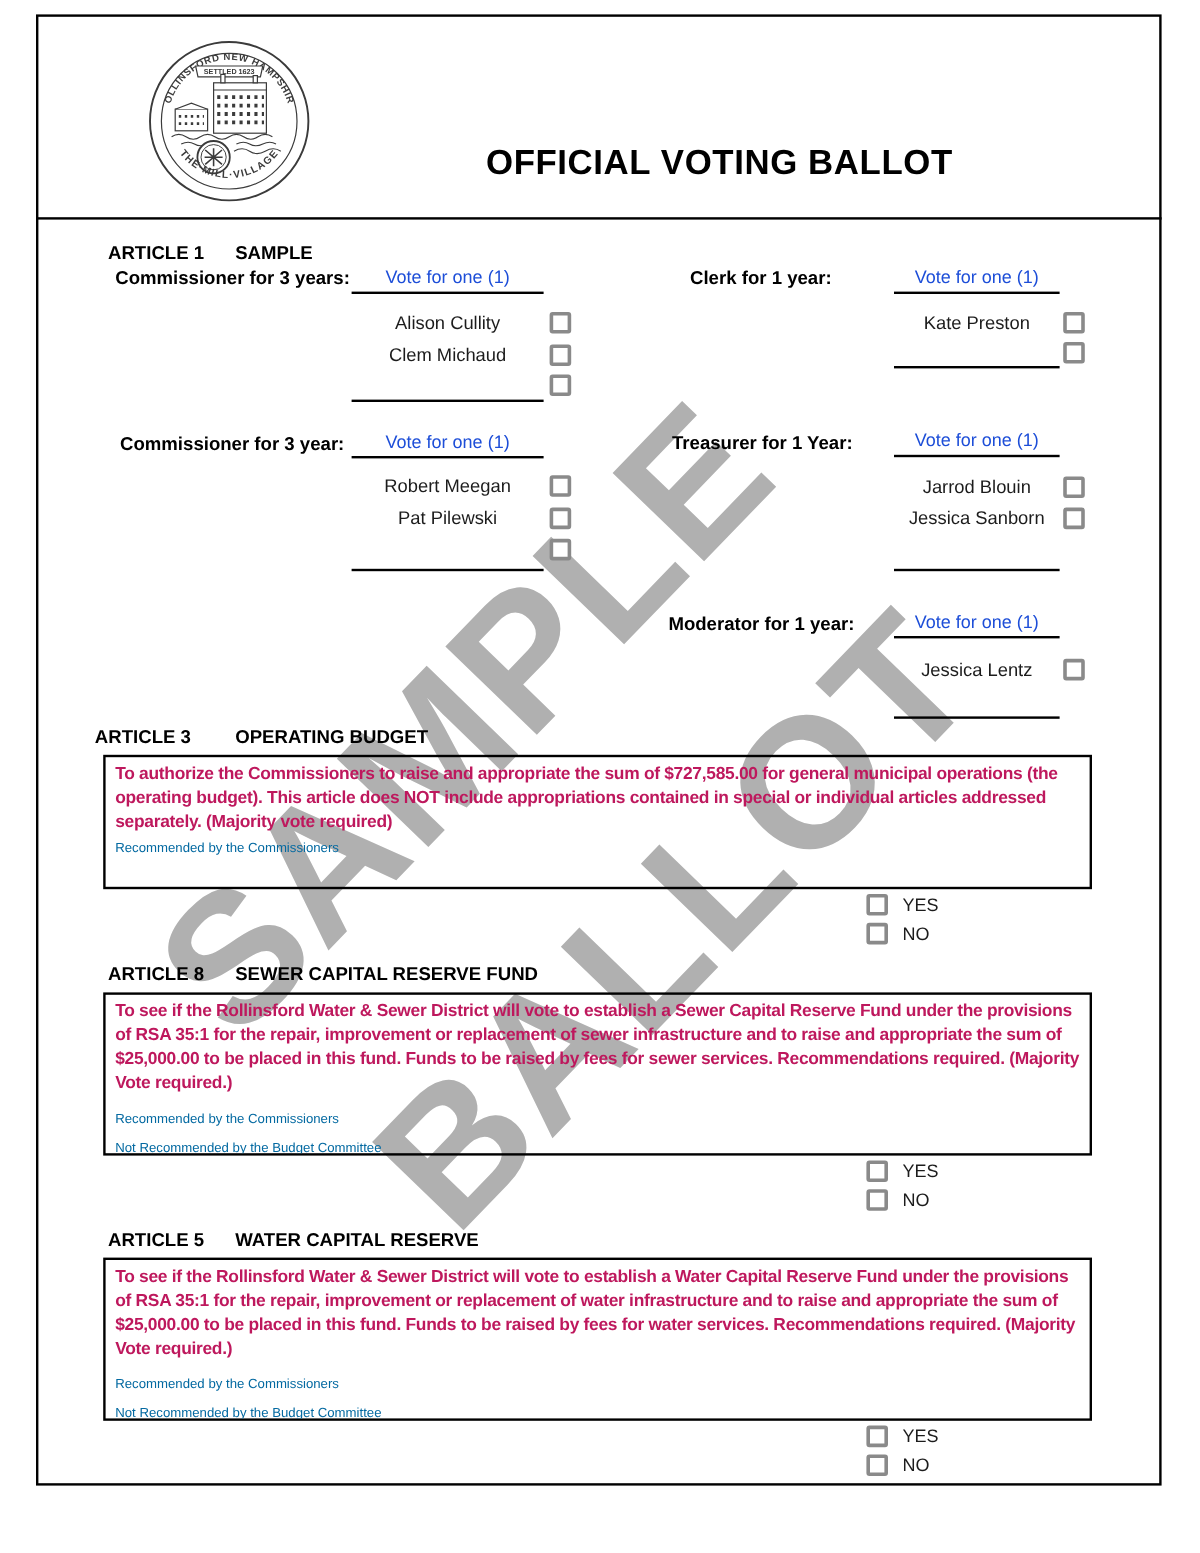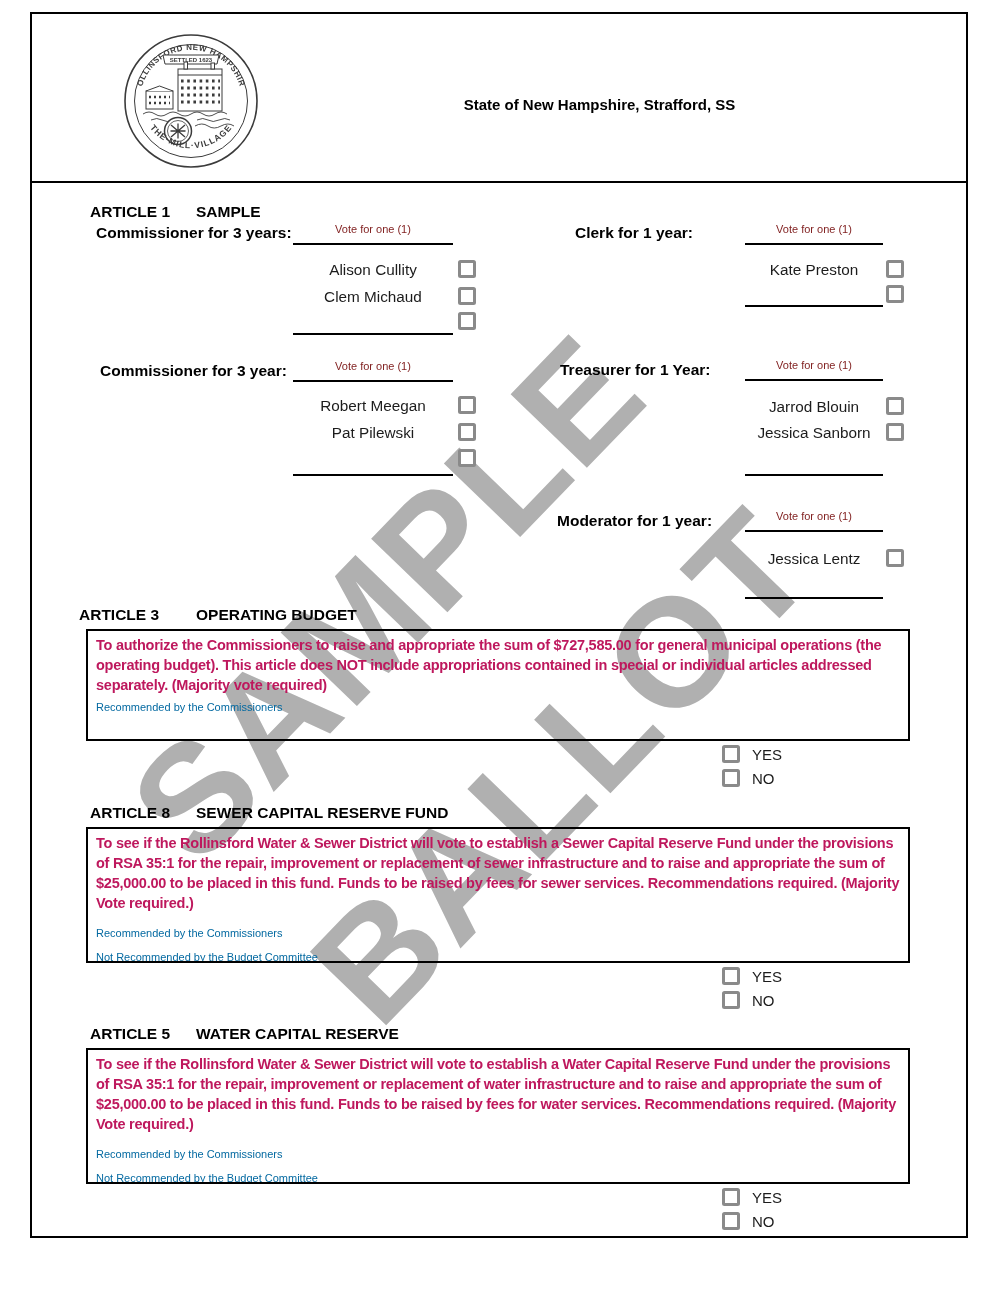--- a/index.html
+++ b/index.html
@@ -14,21 +14,21 @@
   .hline{position:absolute;height:2px;background:#000;}
   .seal{position:absolute;left:121px;top:32px;width:140px;height:138px;}
   .h-title{position:absolute;left:262px;top:50px;width:675px;text-align:center;
            font-weight:700;font-size:29px;letter-spacing:-0.3px;color:#000;}
   .h-sub{position:absolute;left:262px;top:96px;width:675px;text-align:center;
          font-weight:700;font-size:15px;color:#000;}
   .h-ballot{position:absolute;left:262px;top:120px;width:675px;text-align:center;
             font-weight:700;font-size:29px;letter-spacing:0.5px;color:#000;}
   .art-num,.art-title{position:absolute;font-weight:700;font-size:15.5px;color:#000;white-space:nowrap;}
   .office{position:absolute;font-weight:700;font-size:15.5px;color:#000;white-space:nowrap;}
-  .instr{position:absolute;font-size:11px;text-align:center;color:#7f1d1d;}
+  .instr{position:absolute;font-size:15px;text-align:center;color:#1d4ed8;}
   .vline{position:absolute;height:2px;background:#000;}
   .cand{position:absolute;font-size:15.3px;text-align:center;white-space:nowrap;color:#1c1c1c;}
   .cbx{position:absolute;width:12px;height:12px;border:3px solid #8a8a8a;border-radius:2.5px;background:#fff;}
   .article-box{position:absolute;border:2px solid #000;box-sizing:border-box;padding:4px 8px;overflow:hidden;background:transparent;}
   .art-body{font-weight:700;font-size:14.5px;line-height:20px;letter-spacing:-0.25px;color:#be185d;}
   .art-rec{font-size:11px;line-height:24px;color:#0369a1;}
   .opt-label{position:absolute;font-size:15px;color:#1c1c1c;}
 </style>
 </head>
 <body>
@@ -88,21 +88,21 @@
       <g stroke="#3b3b3b" fill="#fff">
         <circle cx="57" cy="99" r="13.5" stroke-width="1.5"></circle>
         <circle cx="57" cy="99" r="10.5" stroke-width="0.8"></circle>
         <path d="M 50 93 L 64 105 M 64 93 L 50 105 M 57 91.5 L 57 106.5 M 49.5 99 L 64.5 99" stroke-width="1.3" fill="none"></path>
       </g>
       <text font-size="8.5" font-weight="700" fill="#3b3b3b" letter-spacing="1" font-family="Liberation Sans, sans-serif">
         <textPath href="#arcBottom" startOffset="50%" text-anchor="middle">THE·MILL·VILLAGE</textPath>
       </text>
     </svg>
 
-    <div class="h-sub">State of New Hampshire, Strafford, SS</div>
+    <div class="h-ballot">OFFICIAL VOTING BALLOT</div>
 
     <div class="art-num" style="left:90px;top:203px;">ARTICLE 1</div>
     <div class="art-title" style="left:196px;top:203px;">SAMPLE</div>
 
     <div id="contests" class="layer">
         <div class="layer">
           <div class="office" style="left: 96px; top: 224px;">Commissioner for 3 years:</div>
           <div class="instr" style="left: 293px; top: 223px; width: 160px;">Vote for one (1)</div>
           <div class="vline" style="left: 293px; top: 243px; width: 160px;"></div>
           <div class="cand" style="left: 268px; top: 261px; width: 210px;">Alison Cullity</div>

